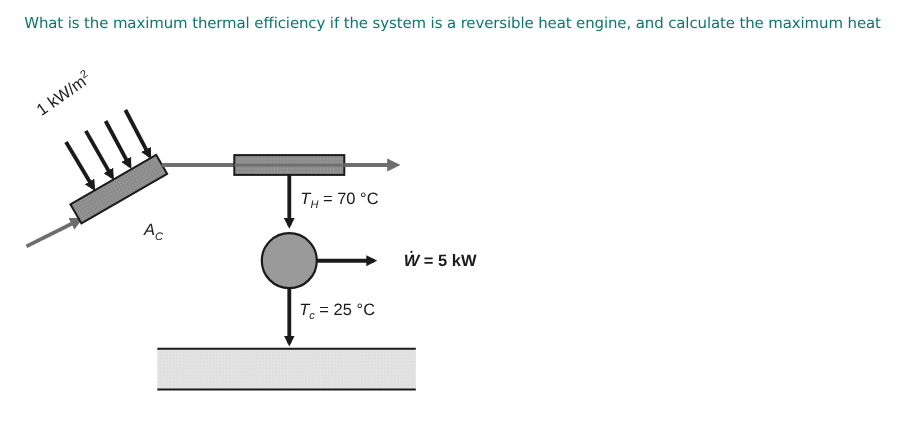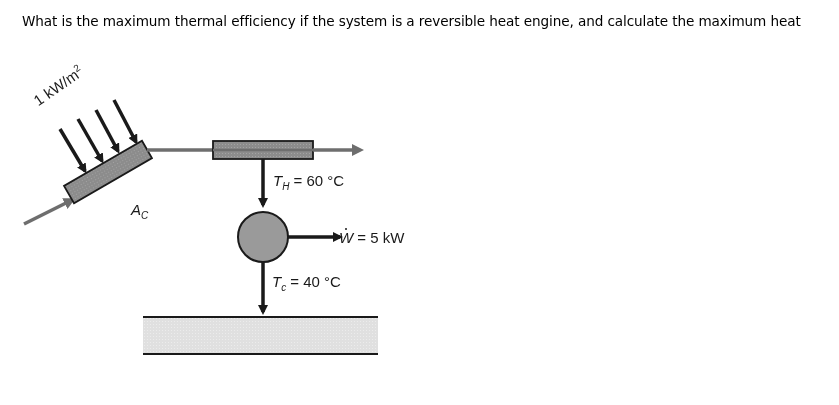--- a/index.html
+++ b/index.html
@@ -15,21 +15,21 @@
     font-family: "Liberation Sans", sans-serif;
   }
   .question {
     position: absolute;
     left: 22px;
     top: 10px;
     width: 800px;
     font-family: "DejaVu Sans", sans-serif;
     font-size: 13.6px;
     line-height: 23px;
-    color: #000000;
+    color: #0f766e;
     letter-spacing: -0.1px;
   }
   .figure {
     position: absolute;
     left: 0;
     top: 0;
     width: 839px;
     height: 405px;
   }
   .figure svg {
@@ -66,23 +66,24 @@
     left: 131px;
     top: 201px;
     font-size: 15px;
   }
   .lbl-th {
     left: 273px;
     top: 172px;
     font-size: 15px;
   }
   .lbl-w {
-    left: 339px;
+    left: 367px;
     top: 229px;
     font-size: 15px;
+    font-weight: bold;
   }
   .lbl-tc {
     left: 272px;
     top: 273px;
     font-size: 15px;
   }
   .lbl-surr {
     left: 207px;
     top: 323px;
     font-size: 15px;
@@ -183,24 +184,24 @@
 
   <div class="lbl lbl-flux">
     <span>1 kW/m</span><span class="sup">2</span>
   </div>
 
   <div class="lbl lbl-ac">
     <i>A</i><span class="sub">C</span>
   </div>
 
   <div class="lbl lbl-th">
-    <i>T</i><span class="sub">H</span><span> = 60 °C</span>
+    <i>T</i><span class="sub">H</span><span> = 70 °C</span>
   </div>
 
   <div class="lbl lbl-w">
     <i class="wdot">W</i><span> = 5 kW</span>
   </div>
 
   <div class="lbl lbl-tc">
-    <i>T</i><span class="sub">c</span><span> = 40 °C</span>
+    <i>T</i><span class="sub">c</span><span> = 25 °C</span>
   </div>
 
 </div>
 
 </body></html>

